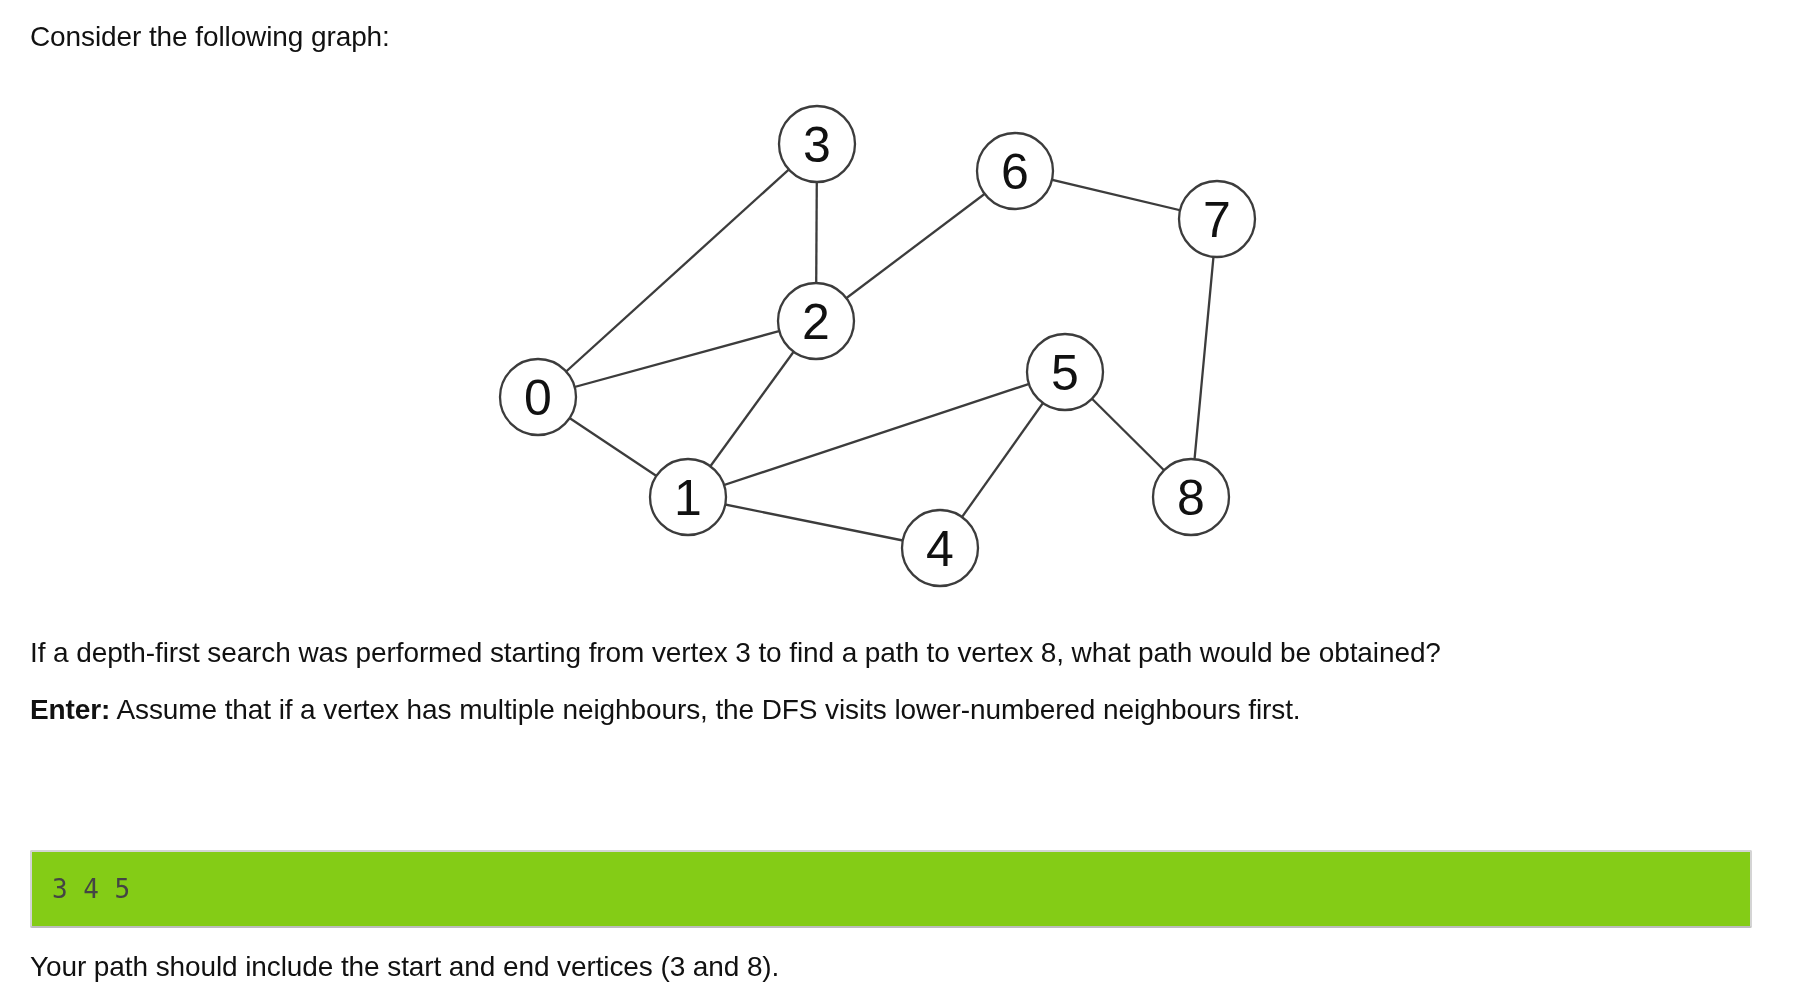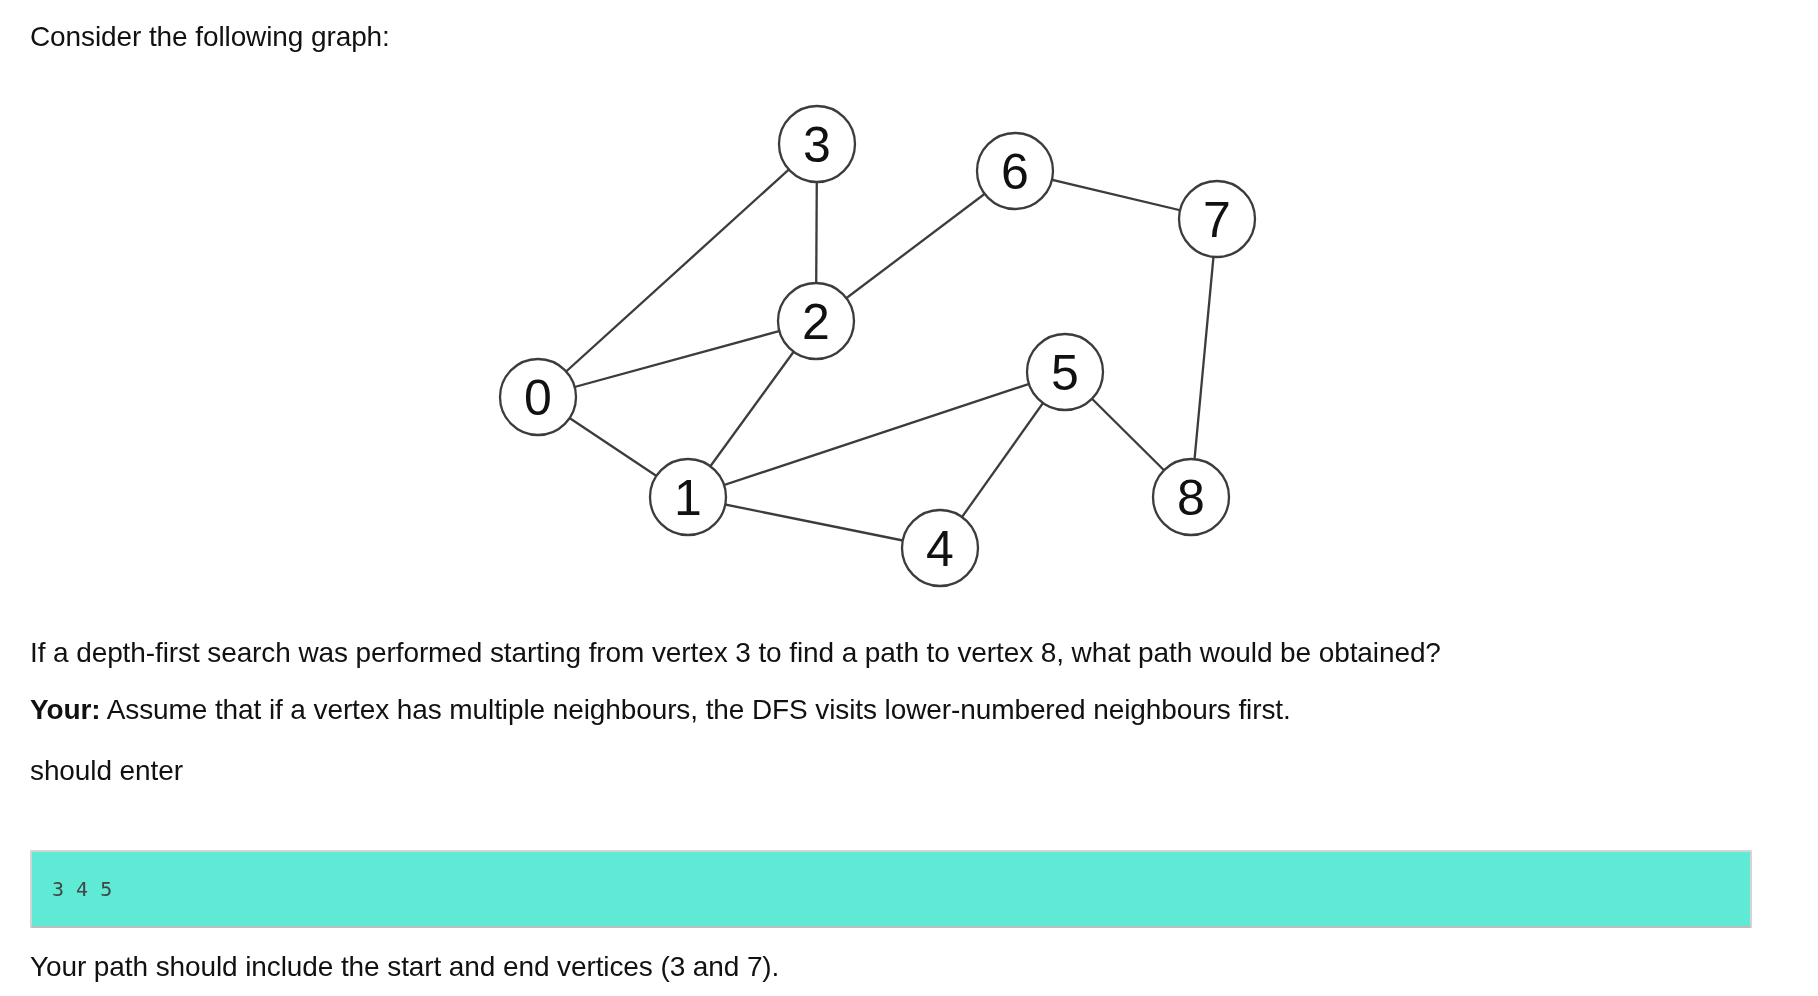--- a/index.html
+++ b/index.html
@@ -35,27 +35,27 @@
     height: 560px;
   }
   .graph-wrap svg { display: block; width: 100%; height: 100%; }
   .answer-input {
     position: absolute;
     left: 30px;
     top: 850px;
     width: 1722px;
     height: 78px;
     box-sizing: border-box;
-    background: #5eead4;
+    background: #84cc16;
     border: 2px solid #d4d4d4;
     border-bottom-color: #bdbdbd;
     border-radius: 2px;
     padding: 0 0 0 20px;
     font-family: "DejaVu Sans Mono", monospace;
-    font-size: 20px;
+    font-size: 26px;
     color: #444444;
     outline: none;
   }
 </style>
 </head>
 <body>
 
 <div class="page">
 
   <p class="txt" id="page-title">Consider the following graph:</p>
@@ -108,23 +108,22 @@
         </g>
         <g>
           <circle cx="1191" cy="497" r="38" fill="#ffffff" stroke="#3c3c3c" stroke-width="2.3"></circle>
           <text x="1191" y="515" text-anchor="middle" font-family="&quot;Liberation Sans&quot;, sans-serif" font-size="50" fill="#111111">8</text>
         </g>
       </svg>
   </div>
 
   <p class="txt" id="question-text">If a depth-first search was performed starting from vertex 3 to find a path to vertex 8, what path would be obtained?</p>
 
-  <p class="txt" id="note-text"><b>Your:</b> <span>Assume that if a vertex has multiple neighbours, the DFS visits lower-numbered neighbours first.</span></p>
+  <p class="txt" id="note-text"><b>Enter:</b> <span>Assume that if a vertex has multiple neighbours, the DFS visits lower-numbered neighbours first.</span></p>
 
   <p class="txt" id="instructions-text">
-    <span style="display:block">should enter</span>
   </p>
 
   <input type="text" class="answer-input" value="3 4 5" style="">
 
-  <p class="txt" id="footer-text">Your path should include the start and end vertices (3 and 7).</p>
+  <p class="txt" id="footer-text">Your path should include the start and end vertices (3 and 8).</p>
 
 </div>
 
 </body></html>

